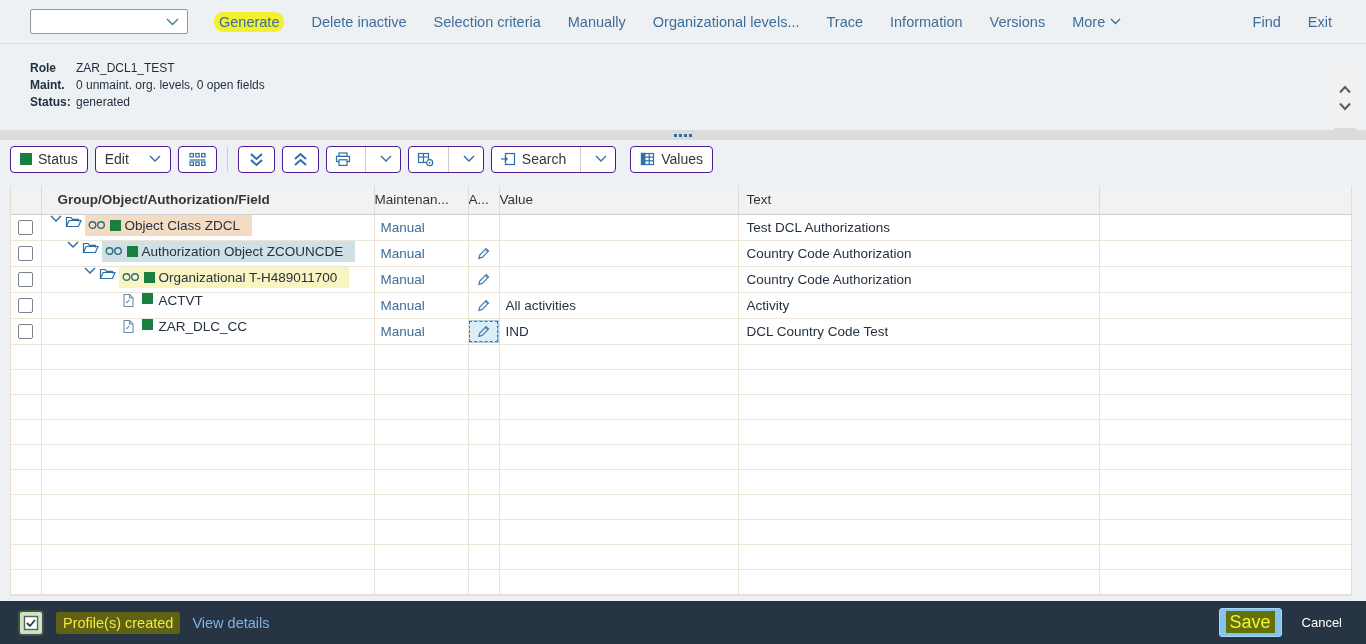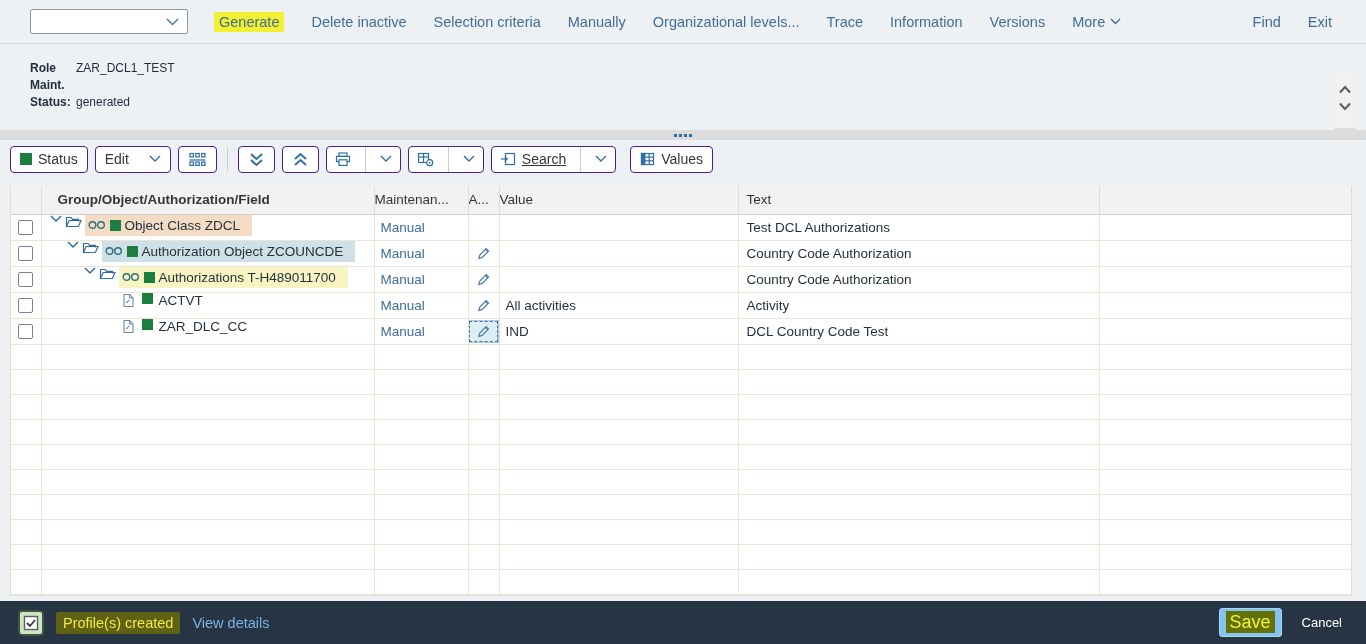--- a/index.html
+++ b/index.html
@@ -23,21 +23,21 @@
     margin-left:30px; width:158px; height:25px;
     background:#fff; border:1px solid #8d9aa5; border-radius:2px;
     display:flex; align-items:center; justify-content:flex-end;
     padding-right:8px; cursor:pointer;
   }
   .menu { display:flex; align-items:center; gap:27px; margin-left:26px; }
   .menu-item {
     color:#3f6d99; font-size:14.5px; cursor:pointer; white-space:nowrap;
     display:inline-flex; align-items:center; gap:5px;
   }
-  .menu-item.marker { background:#f3ef31; padding:2px 5px; border-radius:2px; }
+  .menu-item.marker { background:#f3ef31; padding:2px 5px; border-radius:9px; }
   .menu-right { margin-left:auto; margin-right:34px; display:flex; gap:27px; }
 
   
   .role-info { height:86px; flex:0 0 86px; position:relative; padding:16px 0 0 30px; font-size:12px; }
   .ri-row { display:flex; line-height:17px; }
   .ri-label { font-weight:bold; width:46px; color:#1d2d3e; }
   .ri-value { color:#1d2d3e; }
   .collapse-strip {
     position:absolute; right:10px; top:24px; width:22px; height:60px;
     background:#f1f1f1; display:flex; flex-direction:column;
@@ -54,21 +54,21 @@
   
   .toolbar { margin-top:4px; height:30px; flex:0 0 30px; display:flex; align-items:center; gap:7px; padding-left:10px; }
   .btn {
     height:27px; background:#fff; border:1px solid #4c1d95; border-radius:4px;
     display:inline-flex; align-items:center; padding:0 9px; gap:6px;
     font-size:14px; color:#32363a; cursor:pointer;
   }
   .btn .seg { display:inline-flex; align-items:center; gap:6px; }
   .btn .seg-div { width:1px; height:25px; background:#c9ccd0; margin:0 0; }
   .btn.split { padding:0; }
-  .btn.split .seg { padding:0 8px; height:100%;text-decoration:underline; }
+  .btn.split .seg { padding:0 8px; height:100%; }
   .tb-sep { width:1px; height:24px; background:#c9ccd0; margin:0 3px; }
   .green-sq { width:12px; height:12px; background:#1b7e41; display:inline-block; }
 
   
   .table-wrap { margin:12px 14px 0 10px; height:410px; overflow:hidden; background:#fff; border:1px solid #e2ded2; border-top:none; }
   table { border-collapse:collapse; table-layout:fixed; width:1342px; font-size:13.5px; }
   col.c-cb{width:30px;} col.c-tree{width:333px;} col.c-maint{width:94px;}
   col.c-auth{width:31px;} col.c-val{width:239px;} col.c-text{width:361px;} col.c-rest{width:254px;}
   thead th {
     height:28px; background:#f2f2f2; font-weight:normal; text-align:left;
@@ -153,20 +153,21 @@
   </div>
 </header>
 
 <section class="role-info">
   <div class="ri-row">
     <span class="ri-label">Role</span>
     <span class="ri-value">ZAR_DCL1_TEST</span>
   </div>
   <div class="ri-row">
     <span class="ri-label">Maint.</span>
+    <span class="ri-value">0 unmaint. org. levels, 0 open fields</span>
   </div>
   <div class="ri-row">
     <span class="ri-label">Status:</span>
     <span class="ri-value">generated</span>
   </div>
   <div class="collapse-strip">
     <span class="strip-btn">
       <svg width="14" height="9" viewBox="0 0 14 9">
           <path d="M2 7.5L7 2l5 5.5" fill="none" stroke="#585d62" stroke-width="2"></path>
         </svg>
@@ -450,21 +451,21 @@
         <span class="hl hl-yellow">
           <span>
                   <svg width="18" height="10" viewBox="0 0 18 10">
                     <g fill="none" stroke="#2d6e7e" stroke-width="1.4">
                       <circle cx="4.5" cy="5" r="3.3"></circle>
                       <circle cx="13" cy="5" r="3.3"></circle>
                     </g>
                   </svg>
                 </span>
           <span class="sq"></span>
-          <span class="node-label">Authorizations T-H489011700</span>
+          <span class="node-label">Organizational T-H489011700</span>
         </span>
       </span>
           </td>
       <td class="maint-cell"><span class="link">Manual</span></td>
       <td class="auth-cell"><span class="pencil-box">
               <svg width="15" height="15" viewBox="0 0 15 15">
                 <g fill="none" stroke="#4a7ba6" stroke-width="1.2">
                   <path d="M2.8 12.4l1-3.4 6.3-6.3 2.4 2.4-6.3 6.3z"></path>
                   <path d="M9.4 3.4l2.4 2.4"></path>
                 </g>

